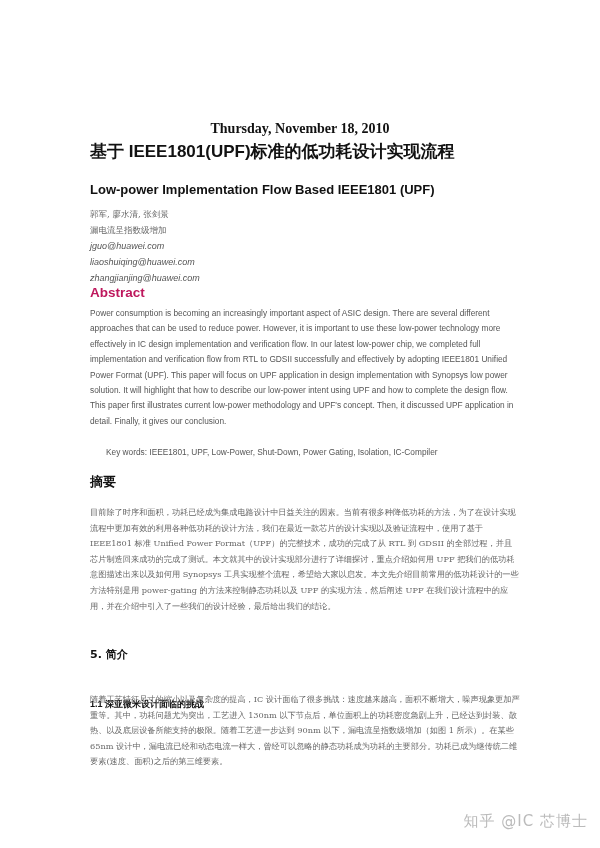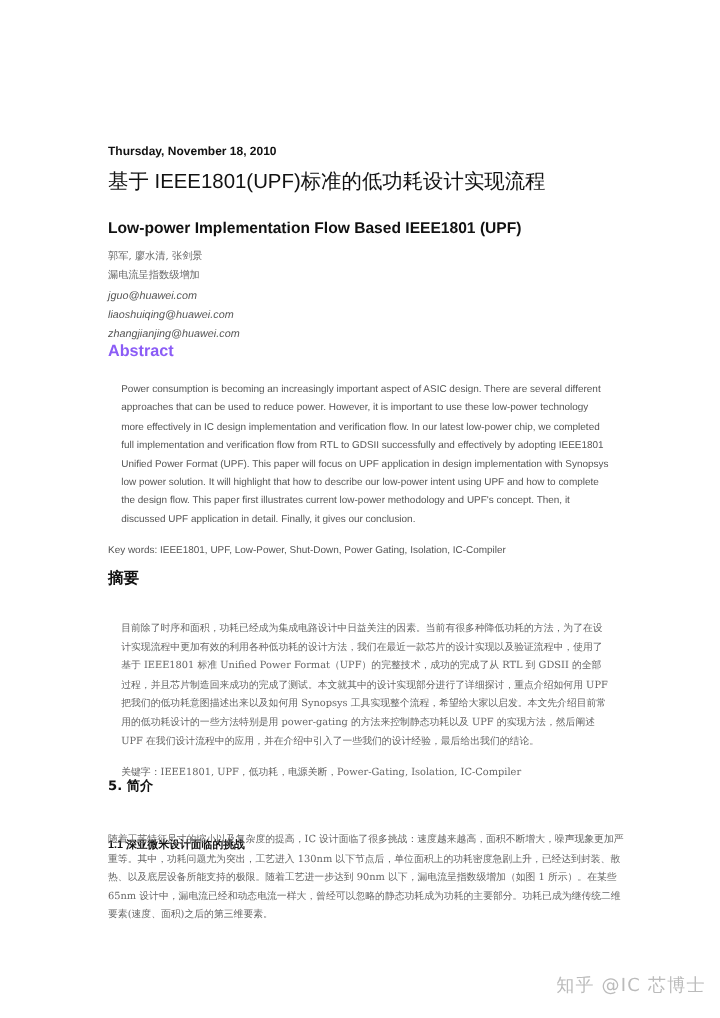--- a/index.html
+++ b/index.html
@@ -19,31 +19,32 @@
       position: absolute;
       left: 90px;
       top: 0;
       width: 420px;
     }
     .date {
       position: absolute;
       left: 0;
       width: 420px;
       top: 121px;
-      text-align: left;
-      font-size: 10px;
+      text-align: center;
+      font-size: 14px;
       font-weight: bold;
       color: #111;
+      font-family: Liberation Serif, serif;
     }
     .title-cn {
       position: absolute;
       top: 140px;
       left: 0;
       font-size: 17px;
-      font-weight: normal;
+      font-weight: bold;
       color: #111;
       white-space: nowrap;
       letter-spacing: 0;
     }
     .title-en {
       position: absolute;
       top: 182px;
       left: 0;
       font-size: 13px;
       font-weight: bold;
@@ -64,33 +65,33 @@
       font-style: italic;
       font-size: 9px;
       color: #555;
     }
     .h-abstract {
       position: absolute;
       top: 285px;
       left: 0;
       font-size: 13.5px;
       font-weight: bold;
-      color: #8b5cf6;
+      color: #be185d;
     }
     .abstract-body {
       position: absolute;
       top: 306px;
       left: 0;
       width: 430px;
       font-size: 8.3px;
       line-height: 15.4px;
       color: #555;
     }
     .keywords {
-      margin: 0;
+      margin: 16px;
     }
     .h-zhaiyao {
       position: absolute;
       top: 473px;
       left: 0;
       font-size: 13px;
       font-weight: bold;
       color: #111;
       font-family: "DejaVu Sans", sans-serif;
       text-align: center;
@@ -137,21 +138,21 @@
     .watermark {
       position: absolute;
       right: 12px;
       top: 812px;
       font-size: 15px;
       color: #bbb;
       font-family: "DejaVu Sans", sans-serif;
       letter-spacing: 1px;
       text-align: center;
     }
-    p { margin: 11px; }
+    p { margin: 0; }
   </style>
 </head>
 <body>
 
 <div class="page">
   <div class="date">Thursday, November 18, 2010</div>
 
   <div class="title-cn">基于 IEEE1801(UPF)标准的低功耗设计实现流程</div>
   <div class="title-en">Low-power Implementation Flow Based IEEE1801 (UPF)</div>
 
@@ -165,21 +166,20 @@
 
   <div class="h-abstract">Abstract</div>
   <div class="abstract-body">
     <p>Power consumption is becoming an increasingly important aspect of ASIC design. There are several different approaches that can be used to reduce power. However, it is important to use these low-power technology more effectively in IC design implementation and verification flow. In our latest low-power chip, we completed full implementation and verification flow from RTL to GDSII successfully and effectively by adopting IEEE1801 Unified Power Format (UPF). This paper will focus on UPF application in design implementation with Synopsys low power solution. It will highlight that how to describe our low-power intent using UPF and how to complete the design flow. This paper first illustrates current low-power methodology and UPF's concept. Then, it discussed UPF application in detail. Finally, it gives our conclusion.</p>
     <p class="keywords">Key words: IEEE1801, UPF, Low-Power, Shut-Down, Power Gating, Isolation, IC-Compiler</p>
   </div>
 
   <div class="h-zhaiyao">摘要</div>
   <div class="cn-body">
     <p>目前除了时序和面积，功耗已经成为集成电路设计中日益关注的因素。当前有很多种降低功耗的方法，为了在设计实现流程中更加有效的利用各种低功耗的设计方法，我们在最近一款芯片的设计实现以及验证流程中，使用了基于 IEEE1801 标准 Unified Power Format（UPF）的完整技术，成功的完成了从 RTL 到 GDSII 的全部过程，并且芯片制造回来成功的完成了测试。本文就其中的设计实现部分进行了详细探讨，重点介绍如何用 UPF 把我们的低功耗意图描述出来以及如何用 Synopsys 工具实现整个流程，希望给大家以启发。本文先介绍目前常用的低功耗设计的一些方法特别是用 power-gating 的方法来控制静态功耗以及 UPF 的实现方法，然后阐述 UPF 在我们设计流程中的应用，并在介绍中引入了一些我们的设计经验，最后给出我们的结论。</p>
-    <p>关键字：IEEE1801, UPF，低功耗，电源关断，Power-Gating, Isolation, IC-Compiler</p>
   </div>
 
   <div class="h-intro">5.  简介</div>
   <div class="h-sub">1.1  深亚微米设计面临的挑战</div>
   <div class="intro-body">随着工艺特征尺寸的缩小以及复杂度的提高，IC 设计面临了很多挑战：速度越来越高，面积不断增大，噪声现象更加严重等。其中，功耗问题尤为突出，工艺进入 130nm 以下节点后，单位面积上的功耗密度急剧上升，已经达到封装、散热、以及底层设备所能支持的极限。随着工艺进一步达到 90nm 以下，漏电流呈指数级增加（如图 1 所示）。在某些 65nm 设计中，漏电流已经和动态电流一样大，曾经可以忽略的静态功耗成为功耗的主要部分。功耗已成为继传统二维要素(速度、面积)之后的第三维要素。</div>
 </div>
 
 <div class="watermark">知乎 @IC 芯博士</div>
 
 </body></html>

